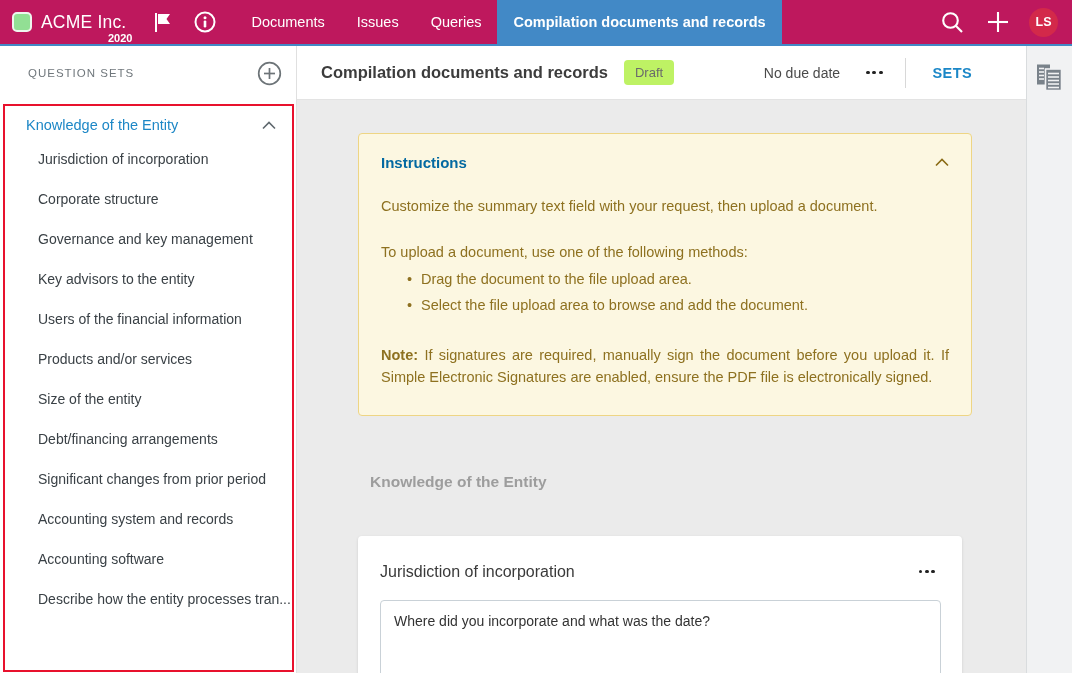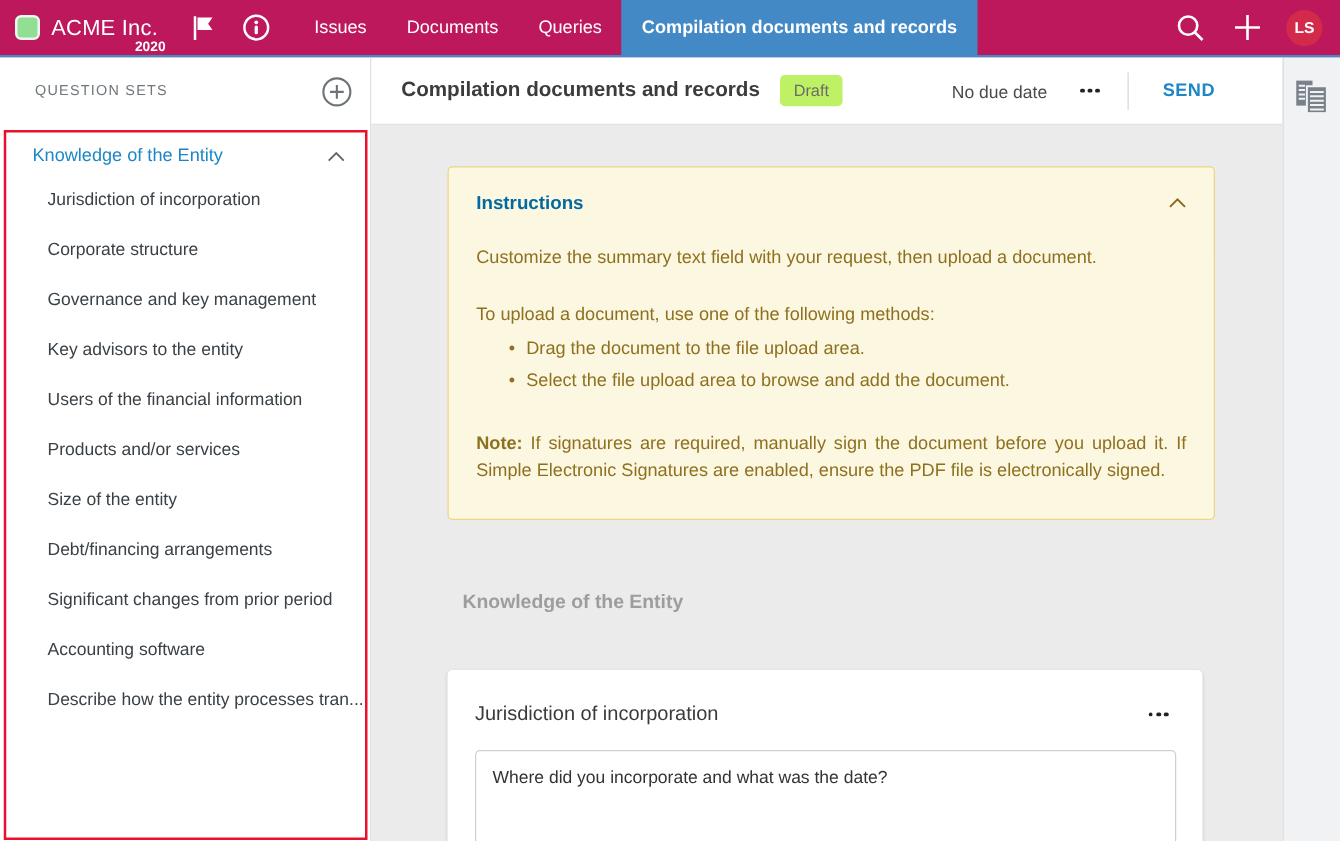--- a/index.html
+++ b/index.html
@@ -90,24 +90,24 @@
     </span>
     <span class="nav-ico">
       <svg width="22" height="22" viewBox="0 0 22 22">
           <circle cx="11" cy="11" r="9.5" fill="none" stroke="#fff" stroke-width="2"></circle>
           <circle cx="11" cy="6.8" r="1.5" fill="#fff"></circle>
           <rect x="9.7" y="9.4" width="2.6" height="7" rx="1.2" fill="#fff"></rect>
         </svg>
     </span>
     <div class="nav-menu">
         <div class="nav-item">
+          <span>Documents</span>
+        </div>
+        <div class="nav-item">
           <span>Issues</span>
-        </div>
-        <div class="nav-item">
-          <span>Documents</span>
         </div>
         <div class="nav-item">
           <span>Queries</span>
         </div>
         <div class="nav-item active">
           <span>Compilation documents and records</span>
         </div>
       </div>
     <div class="nav-right">
       <span class="nav-ico">
@@ -170,20 +170,23 @@
             <div class="side-item">
               <span>Size of the entity</span>
             </div>
             <div class="side-item">
               <span>Debt/financing arrangements</span>
             </div>
             <div class="side-item">
               <span>Significant changes from prior period</span>
             </div>
             <div class="side-item">
+              <span>Accounting system and records</span>
+            </div>
+            <div class="side-item">
               <span>Accounting software</span>
             </div>
             <div class="side-item">
               <span>Describe how the entity processes tran...</span>
             </div>
           </div>
       </div>
     </div>
 
     <div class="main">
@@ -191,21 +194,21 @@
         <span class="doc-title">Compilation documents and records</span>
         <span class="badge">Draft</span>
         <div class="hdr-right">
           <span class="due">No due date</span>
           <span class="dots">
               <i></i>
               <i></i>
               <i></i>
             </span>
           <span class="vdiv"></span>
-          <span class="send">SEND</span>
+          <span class="send">SETS</span>
         </div>
       </div>
 
       <div class="content">
 
         <div class="instr">
           <div class="instr-head">
             <span class="instr-title">Instructions</span>
             <span style="cursor:pointer;display:flex;">
               <svg width="14" height="9" viewBox="0 0 14 9">

